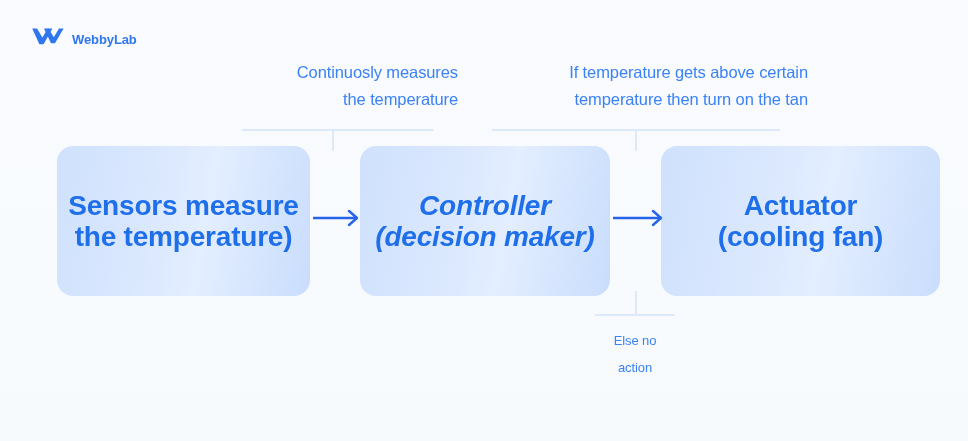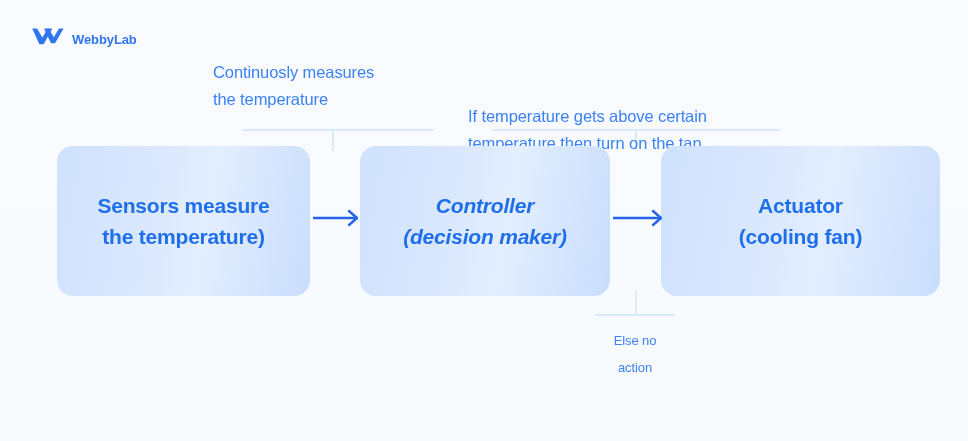--- a/index.html
+++ b/index.html
@@ -39,26 +39,26 @@
     letter-spacing: -0.1px;
     white-space: nowrap;
   }
 
   
   .annotation {
     position: absolute;
     color: #3b82f6;
     font-size: 16.5px;
     line-height: 27px;
-    text-align: left;
+    text-align: right;
     white-space: pre-line;
     letter-spacing: -0.1px;
   }
   #ann-1 { left: 213px; top: 59px; width: 245px; }
-  #ann-2 { left: 468px; top: 59px; width: 340px; margin-top: 44px; }
+  #ann-2 { left: 468px; top: 59px; width: 340px; }
 
   
   .bracket-h {
     position: absolute;
     height: 2px;
     background: #dbe9fb;
     border-radius: 1px;
   }
   .bracket-v {
     position: absolute;
@@ -84,21 +84,21 @@
     align-items: center;
     justify-content: center;
     box-sizing: border-box;
   }
   #node-1 { left: 57px;  width: 253px; }
   #node-2 { left: 360px; width: 250px; font-style: italic; }
   #node-3 { left: 661px; width: 279px; }
 
   .node-label {
     color: #1f6feb;
-    font-size: 21px;
+    font-size: 28px;
     font-weight: 700;
     line-height: 31px;
     text-align: center;
     white-space: pre-line;
     letter-spacing: -0.2px;
   }
 
   
   .arrow { position: absolute; }
   #arrow-1 { left: 313px; top: 209px; }

